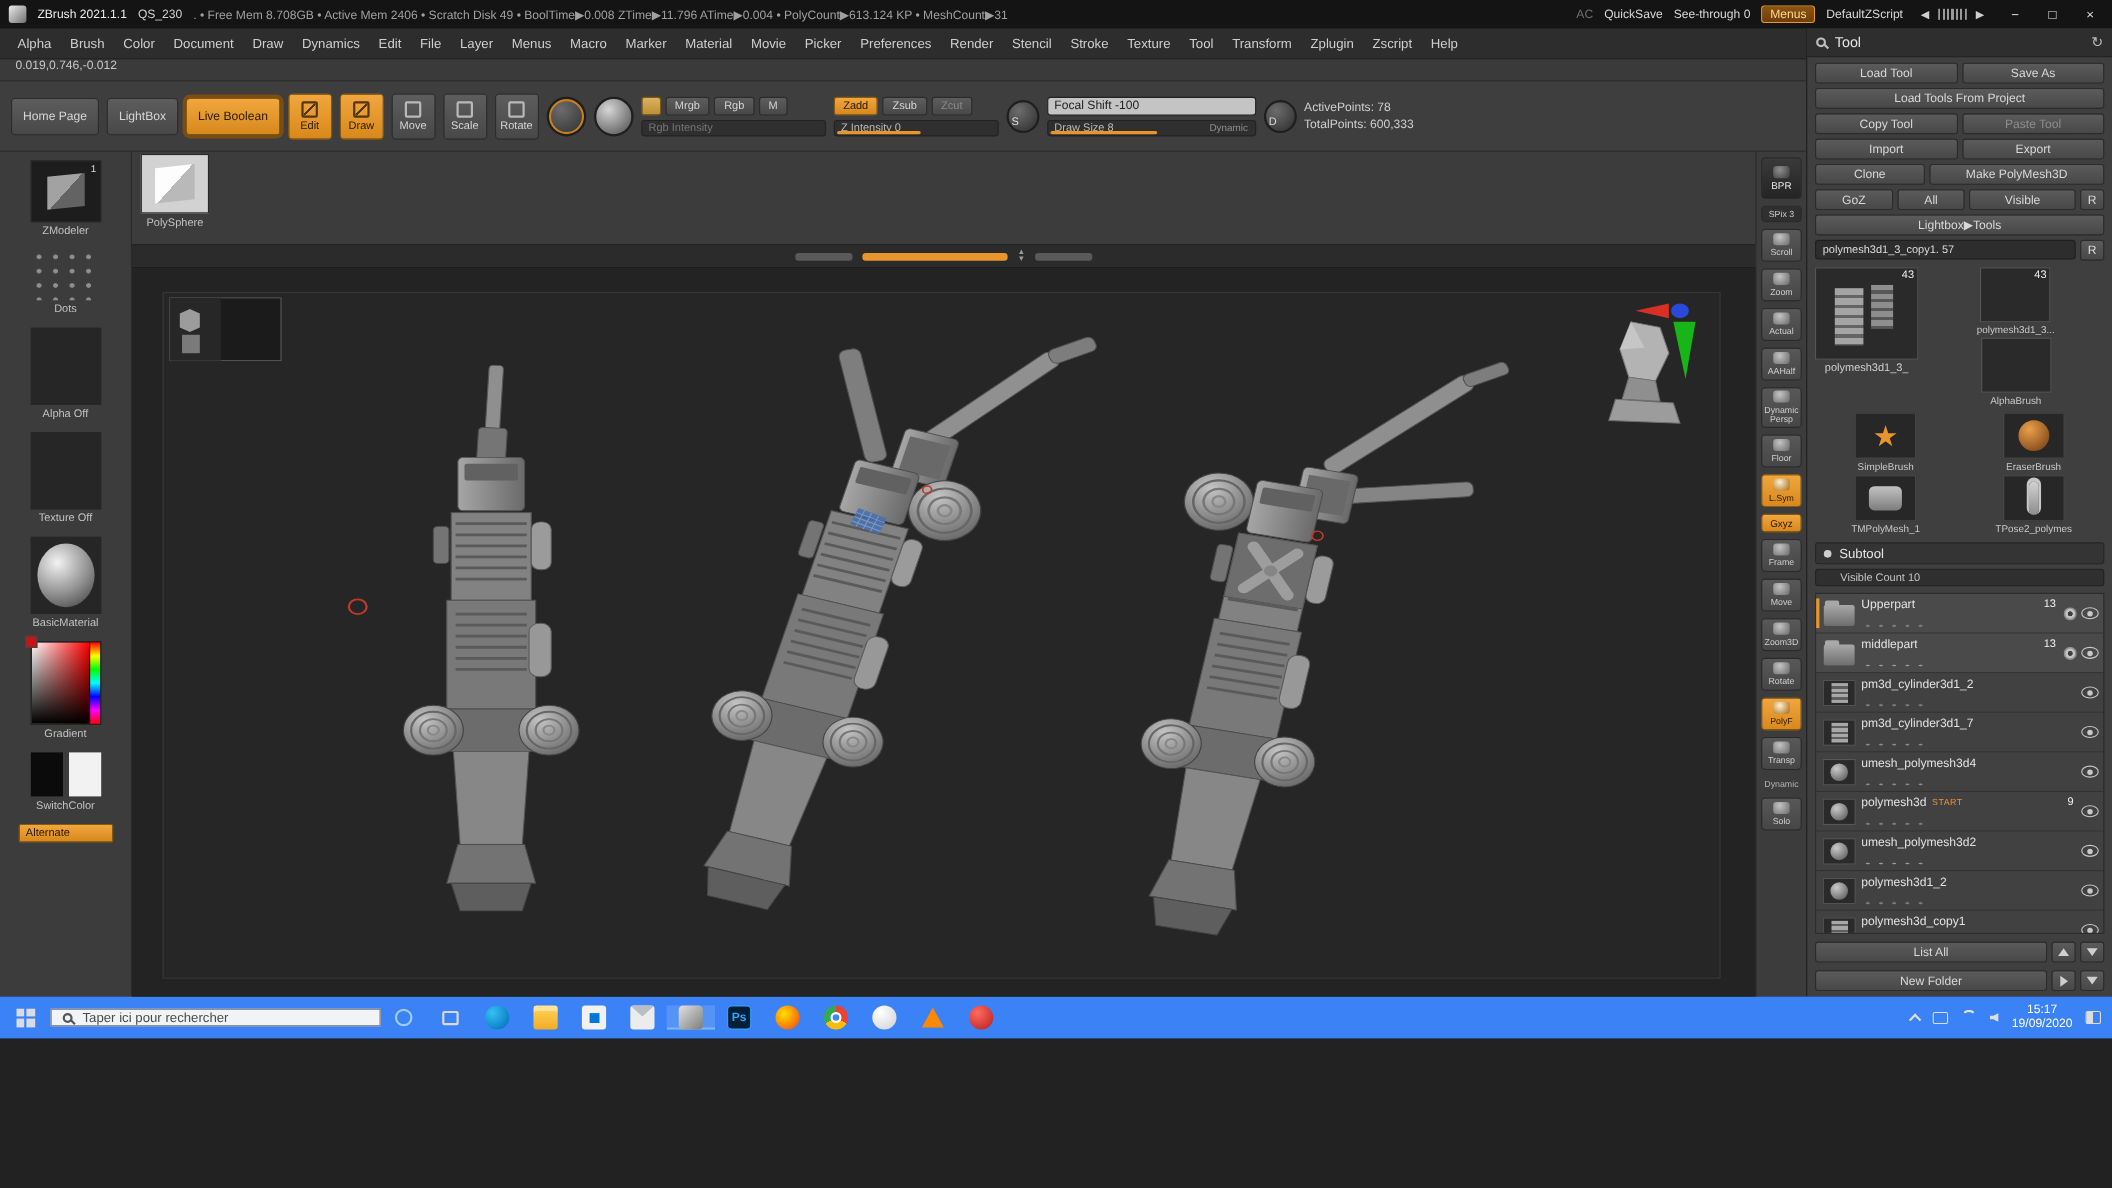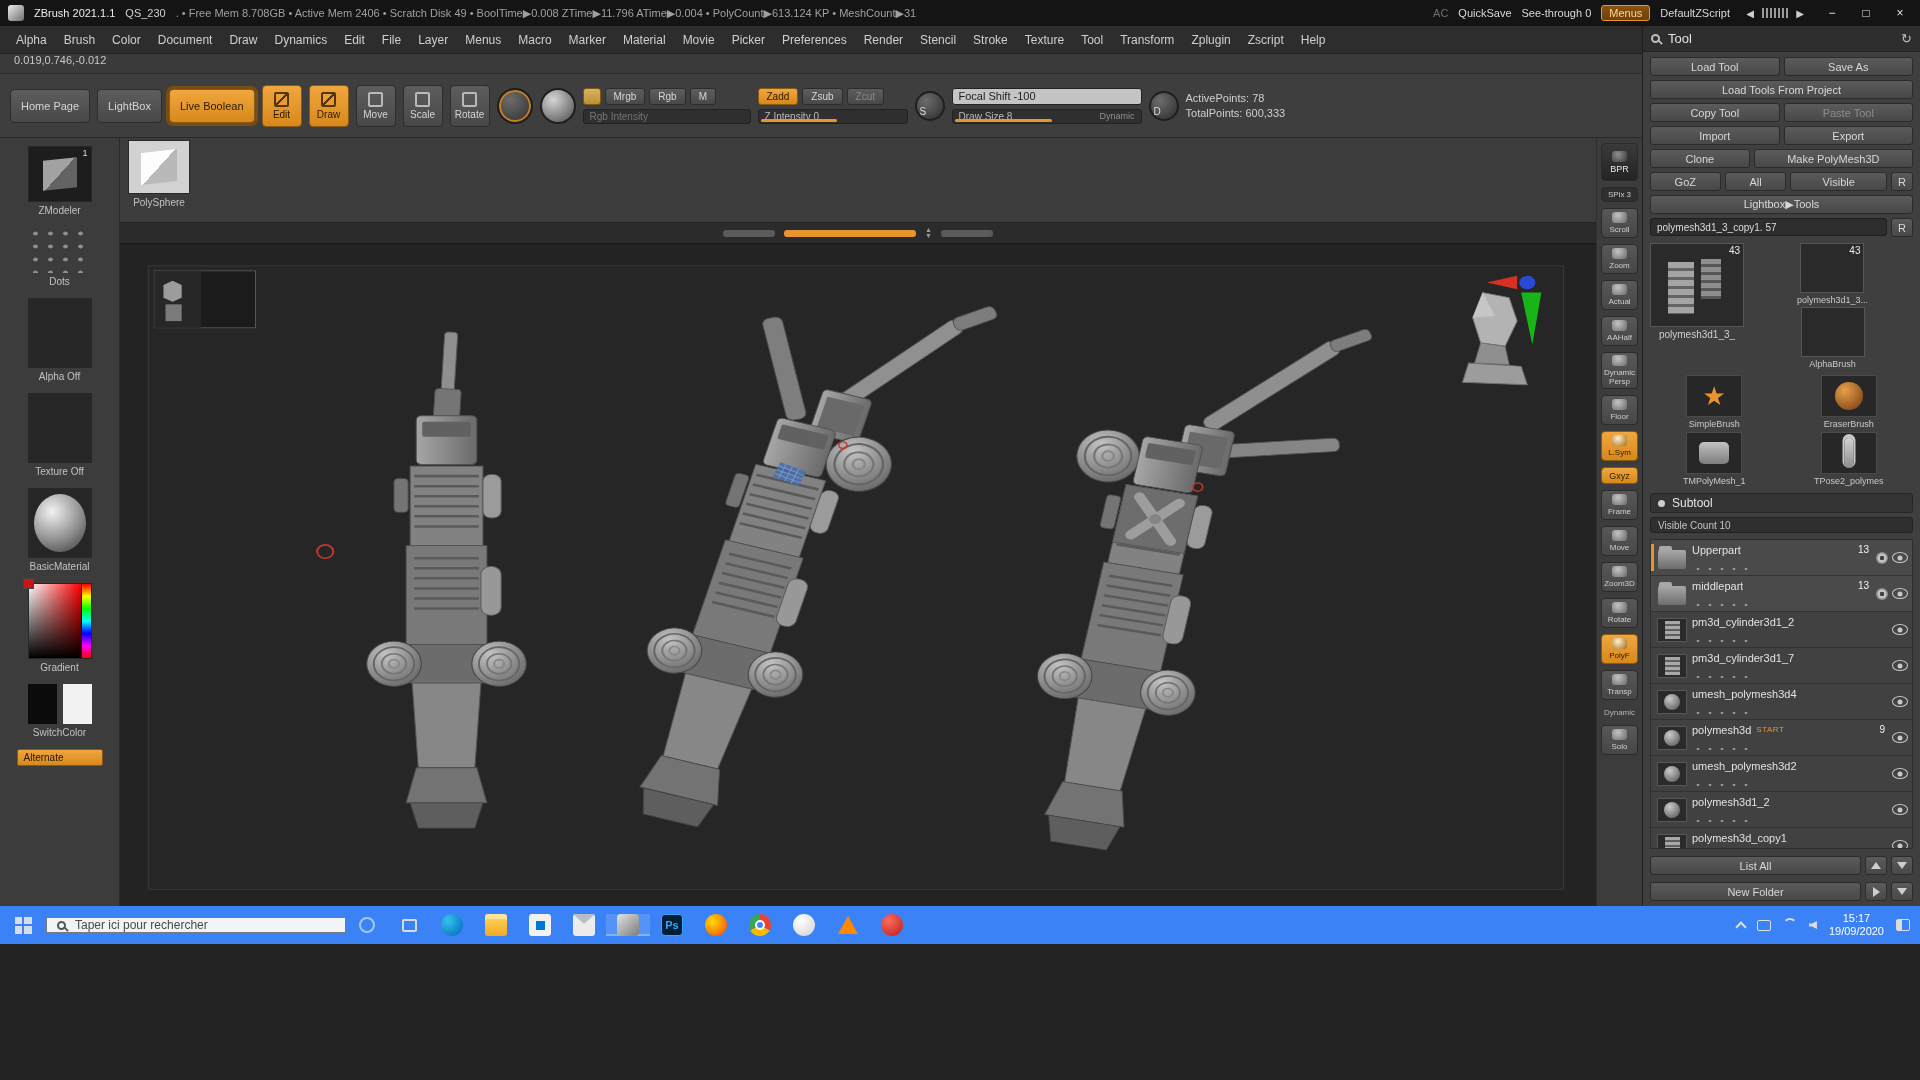--- a/index.html
+++ b/index.html
@@ -129,21 +129,21 @@
 .lib-thumb{width:56px;height:42px;background:#272727;border:1px solid #4a4a4a;position:relative}
 .lib-thumb.st-star::after{content:"★";position:absolute;inset:0;display:flex;align-items:center;justify-content:center;color:#e8952e;font-size:26px}
 .lib-thumb.st-eraser::after{content:"";position:absolute;inset:6px 13px;border-radius:50%;background:radial-gradient(circle at 35% 30%,#e8a04a,#6e3710)}
 .lib-thumb.st-tm::after{content:"";position:absolute;inset:9px 12px;border-radius:5px;background:linear-gradient(#c2c2c2,#7d7d7d)}
 .lib-thumb.st-tpose::after{content:"";position:absolute;left:50%;top:5px;bottom:5px;width:9px;transform:translateX(-50%);border-radius:5px;background:linear-gradient(#d2d2d2,#8d8d8d);box-shadow:0 -2px 0 2px #c6c6c6}
 .lib-label{font-size:9px;color:#c9c9c9;max-width:72px;white-space:nowrap;overflow:hidden}
 
 
 .sub-header{height:20px;background:#343434;border:1px solid #262626;border-radius:3px;display:flex;align-items:center;gap:7px;padding:0 7px;color:#e4e4e4;font-size:12px;margin-top:3px}
 .sub-dot{width:7px;height:7px;border-radius:50%;background:#cfcfcf}
-.sub-count{height:16px;background:#2f2f2f;border:1px solid #222;border-radius:3px;color:#c4c4c4;font-size:10px;display:flex;align-items:center;padding:0 7px;cursor:pointer}
+.sub-count{height:16px;background:#2f2f2f;border:1px solid #222;border-radius:3px;color:#c4c4c4;font-size:10px;display:flex;align-items:center;padding:0 22px;cursor:pointer}
 .sub-list{flex:1;min-height:0;overflow:hidden;display:flex;flex-direction:column;margin-top:2px;background:#383838;border:1px solid #2d2d2d}
 .st-row{display:flex;align-items:center;gap:5px;padding:2px 4px 2px 6px;min-height:36px;background:#414141;border-bottom:1px solid #323232;position:relative;cursor:pointer}
 .st-row.st-folder{background:#4a4a4a}
 .st-row.st-selected::before{content:"";position:absolute;left:0;top:4px;bottom:4px;width:3px;background:#e8952e}
 .st-thumb{width:30px;height:24px;background:#2a2a2a;border:1px solid #575757;flex:0 0 auto;position:relative}
 .st-thumb.st-folder{background:none;border:none}
 .st-thumb.st-folder::before{content:"";position:absolute;left:2px;top:0;width:13px;height:6px;background:#a8a8a8;border-radius:2px 2px 0 0}
 .st-thumb.st-folder::after{content:"";position:absolute;inset:4px 1px 1px 1px;background:linear-gradient(#a8a8a8,#6d6d6d);border-radius:2px}
 .st-thumb.st-cyl{background-image:repeating-linear-gradient(#a8a8a8 0 3px,#5e5e5e 3px 5px);background-size:15px 18px;background-position:center;background-repeat:no-repeat}
 .st-thumb.st-blob::after{content:"";position:absolute;inset:3px 6px;border-radius:50%;background:radial-gradient(circle at 35% 30%,#cacaca,#4e4e4e)}

